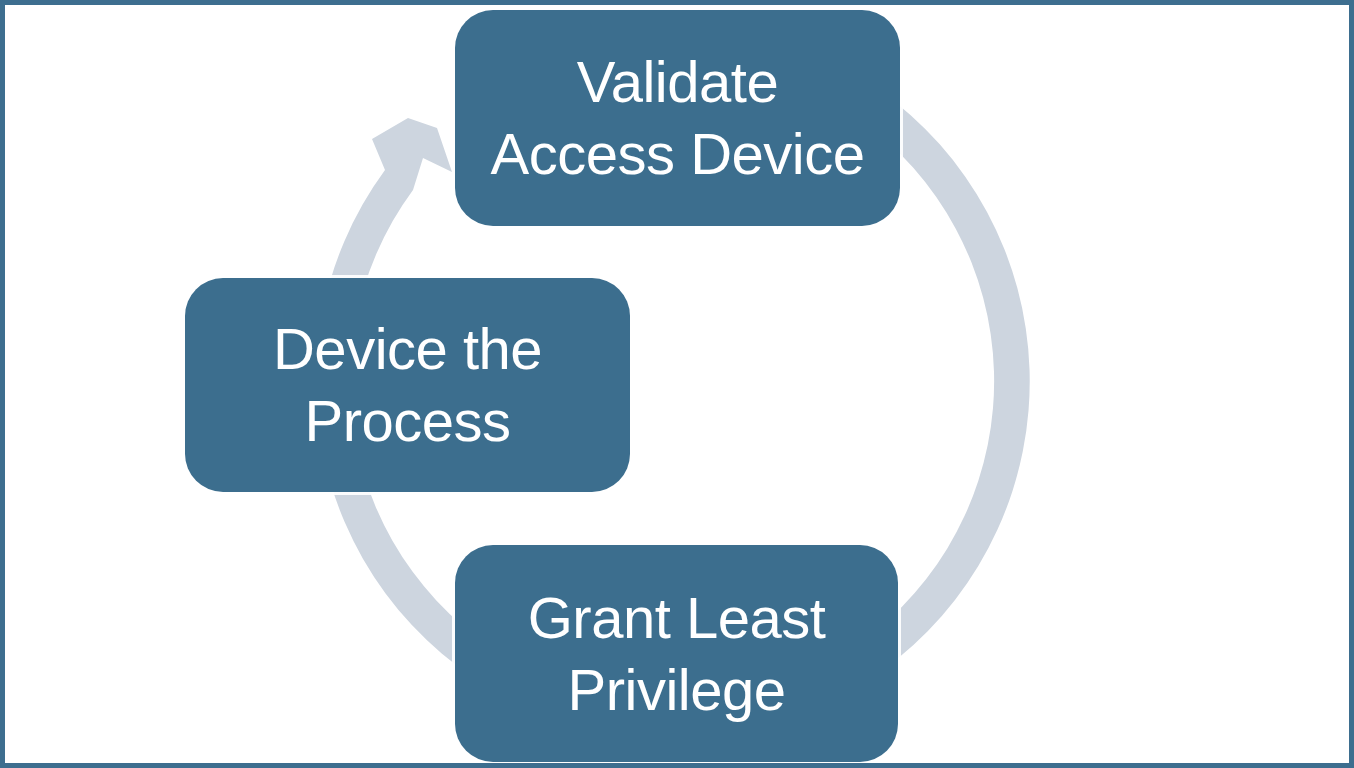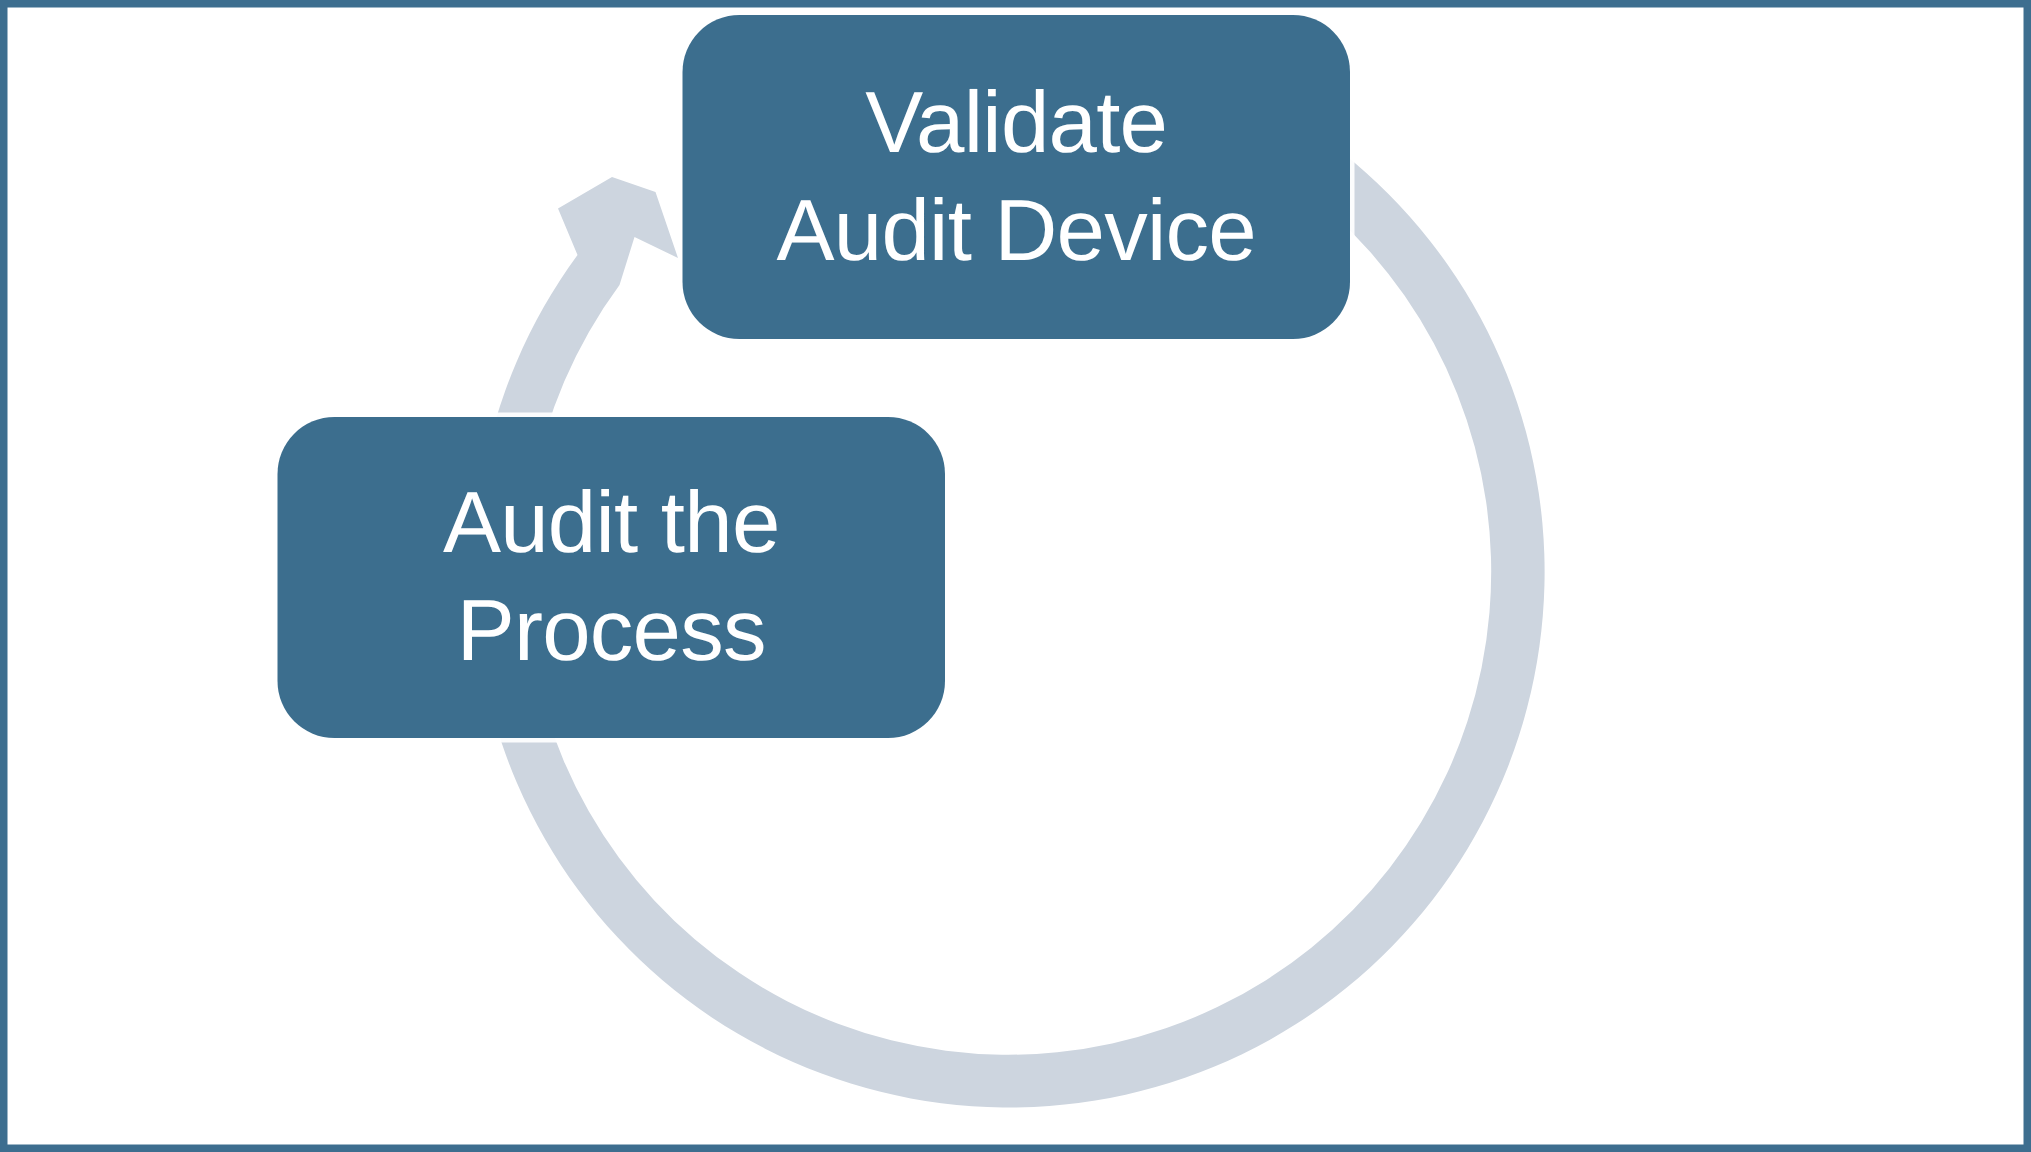--- a/index.html
+++ b/index.html
@@ -60,23 +60,27 @@
              L 437 128
              L 452 172
              L 423 158
              L 413 190
              A 322 322 0 1 0 611 65
              Z" fill="#cdd5df"></path>
   </svg>
 
   <div class="node node-top">
     <span class="node-label">Validate
-Audit Device</span>
+Access Device</span>
   </div>
 
 
+  <div class="node node-bottom">
+    <span class="node-label">Grant Least
+Privilege</span>
+  </div>
 
   <div class="node node-left">
-    <span class="node-label">Audit the
+    <span class="node-label">Device the
 Process</span>
   </div>
 
 </div>
 
 </body></html>

